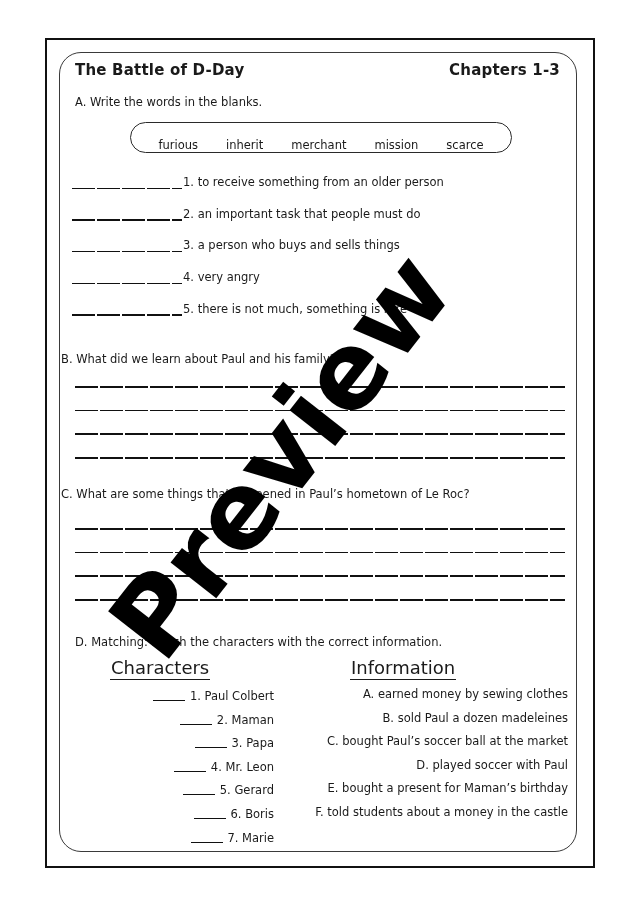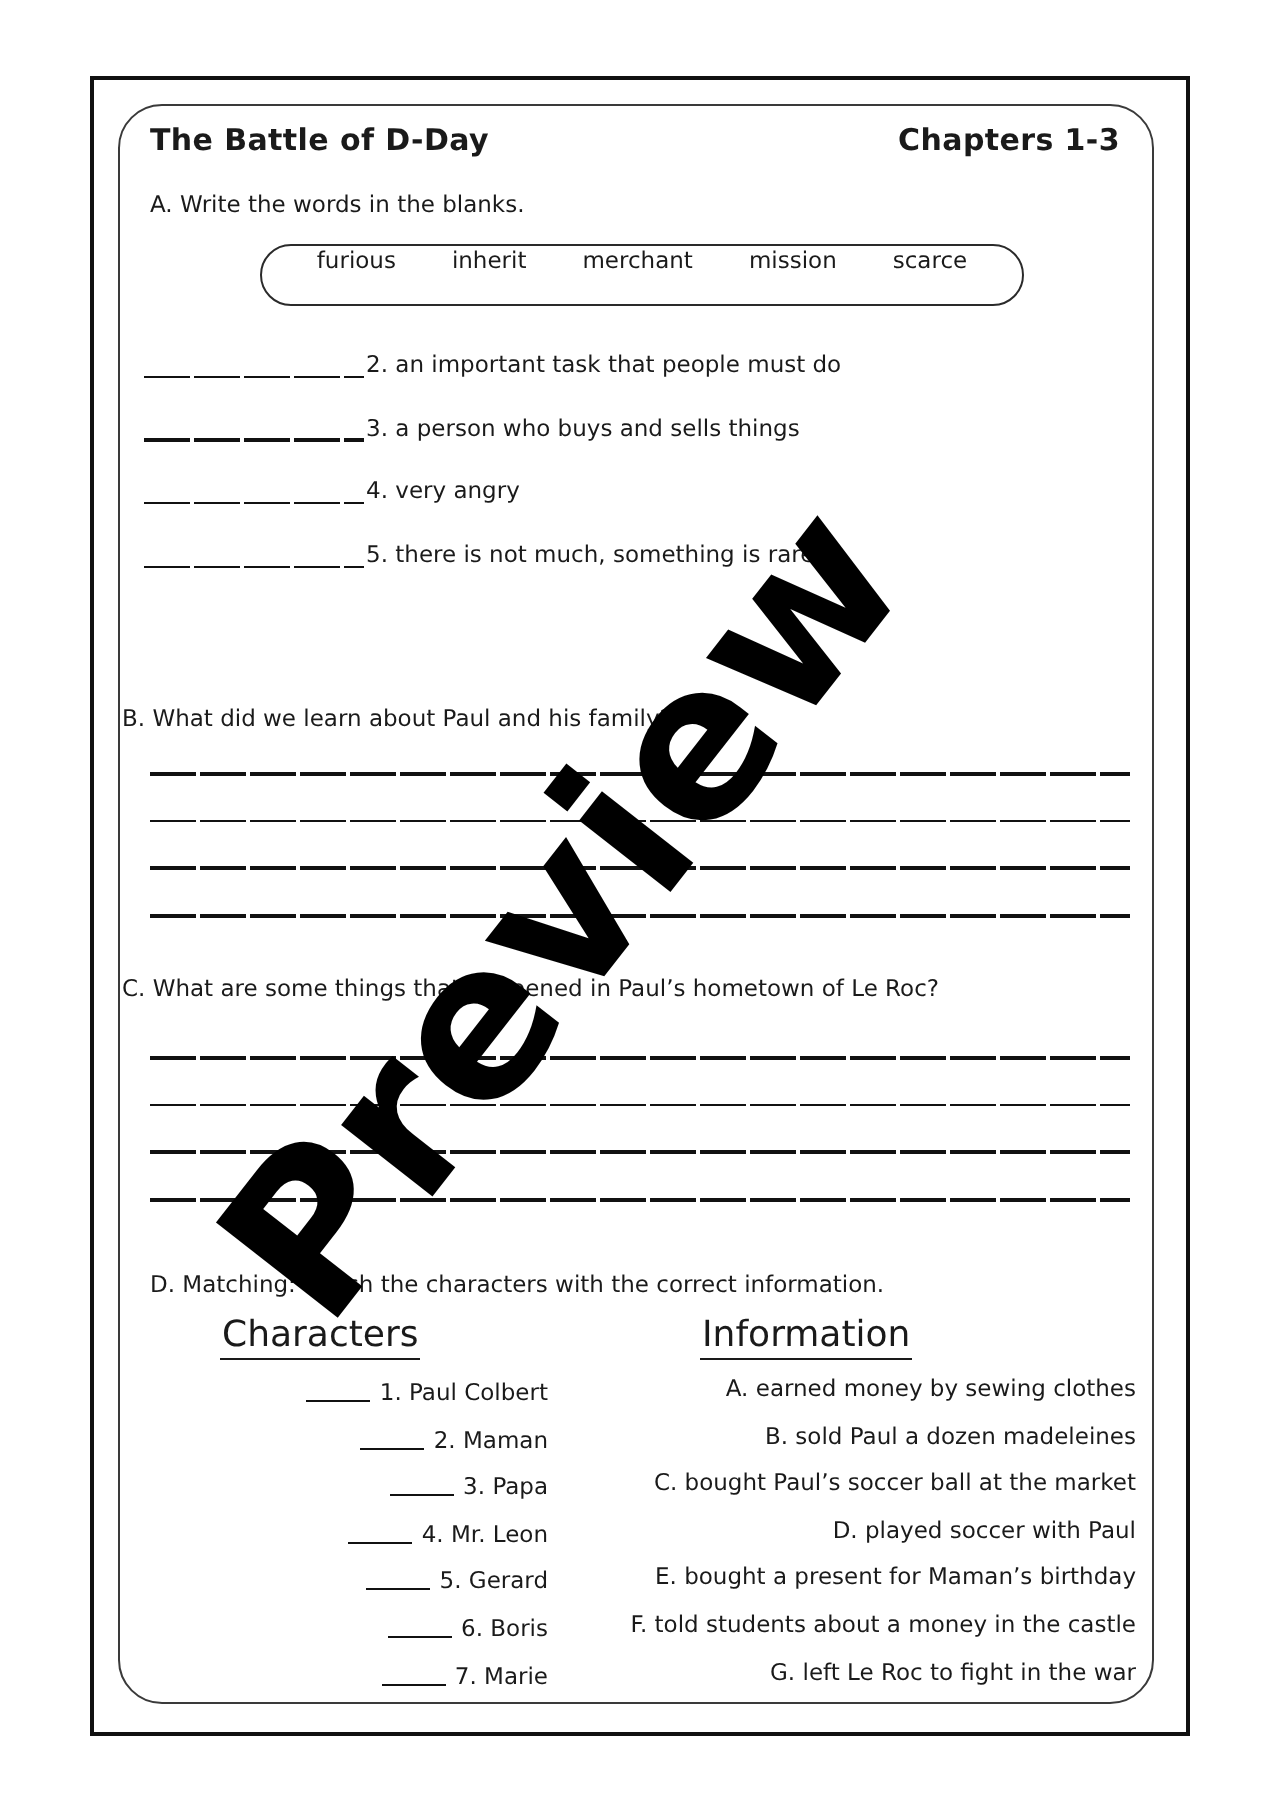--- a/index.html
+++ b/index.html
@@ -17,21 +17,21 @@
     border:1.5px solid #3a3a3a;border-radius:22px;background:transparent;
   }
   
   .hdr{position:absolute;left:15px;right:16px;top:8px;display:flex;justify-content:space-between;align-items:baseline;gap:10px;}
   .hdr .title,.hdr .chapters{font-size:15px;font-weight:bold;letter-spacing:.2px;}
   
   .a-prompt{position:absolute;left:15px;top:42px;font-size:11.5px;line-height:14px;}
   .word-bank{
     position:absolute;left:70px;top:69px;width:382px;height:31px;
     border:1.4px solid #2a2a2a;border-radius:17px;
-    display:flex;align-items:flex-start;justify-content:center;gap:28px;
+    display:flex;align-items:flex-end;justify-content:center;gap:28px;
     font-size:11.5px;box-sizing:border-box;
   }
   .vocab{position:absolute;left:12px;top:122px;right:10px;display:flex;flex-direction:column;gap:17.7px;}
   .vocab-row{position:relative;height:14px;padding-left:111px;font-size:11.5px;line-height:14px;white-space:nowrap;}
   .vocab-row .blank{
     position:absolute;left:0;bottom:0;width:110px;height:1.4px;
     background:repeating-linear-gradient(to right,#111 0 23px,transparent 23px 25px);
   }
   
   .q-prompt{position:absolute;left:1px;font-size:11.5px;line-height:14px;white-space:nowrap;}
@@ -85,20 +85,25 @@
   <span class="word">inherit</span>
 
   <span class="word">merchant</span>
 
   <span class="word">mission</span>
 
   <span class="word">scarce</span>
 </div>
 
     <div class="vocab" id="vocab-list">
+  <div class="vocab-row">
+    <span class="blank"></span>
+    <span class="vnum">1.</span>
+    <span class="vtext"> to receive something from an older person</span>
+  </div>
 
   <div class="vocab-row">
     <span class="blank"></span>
     <span class="vnum">2.</span>
     <span class="vtext"> an important task that people must do</span>
   </div>
 
   <div class="vocab-row">
     <span class="blank"></span>
     <span class="vnum">3.</span>
@@ -219,22 +224,18 @@
       <span class="minfo"> told students about a money in the castle</span>
     </span>
   </div>
 
   <div class="match-row">
     <span class="left-cell">
       <span class="mblank"></span>
       <span class="mnum">7.</span>
       <span class="mname"> Marie</span>
     </span>
-    <span class="right-cell">
-      <span class="mletter">G.</span>
-      <span class="minfo"> left Le Roc to fight in the war</span>
-    </span>
   </div>
 </div>
   </div>
 
   <div class="watermark">Preview</div>
 </div>
 
 </body></html>

